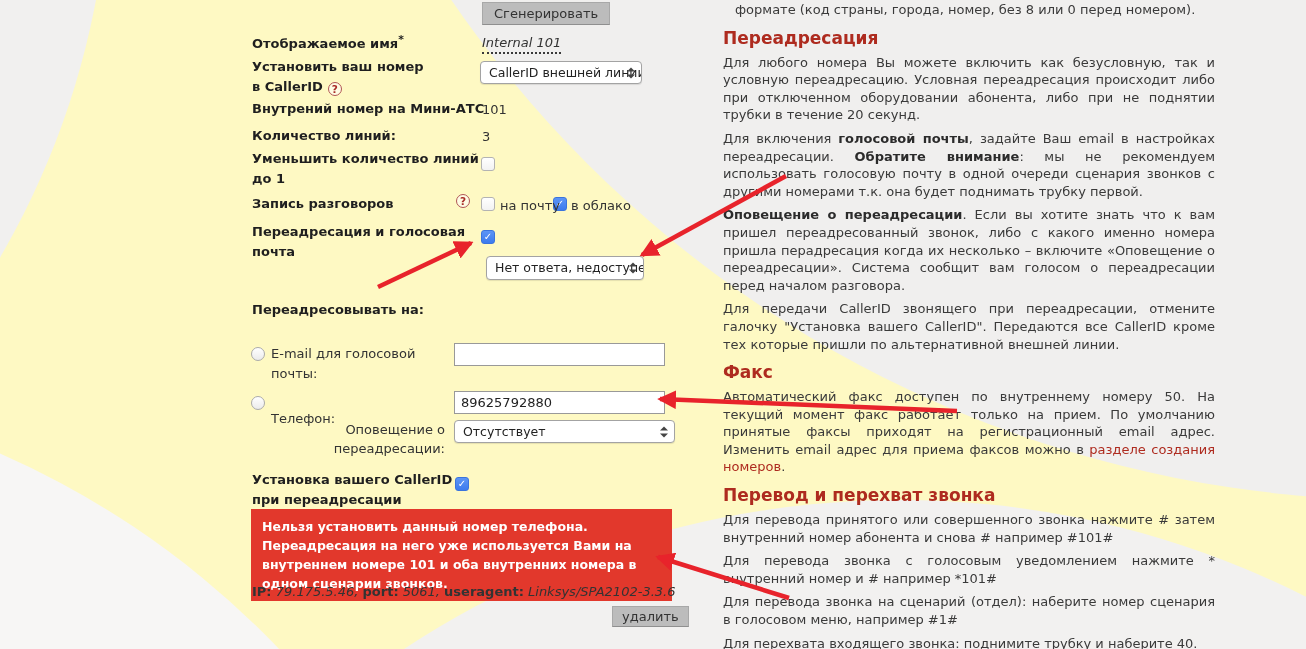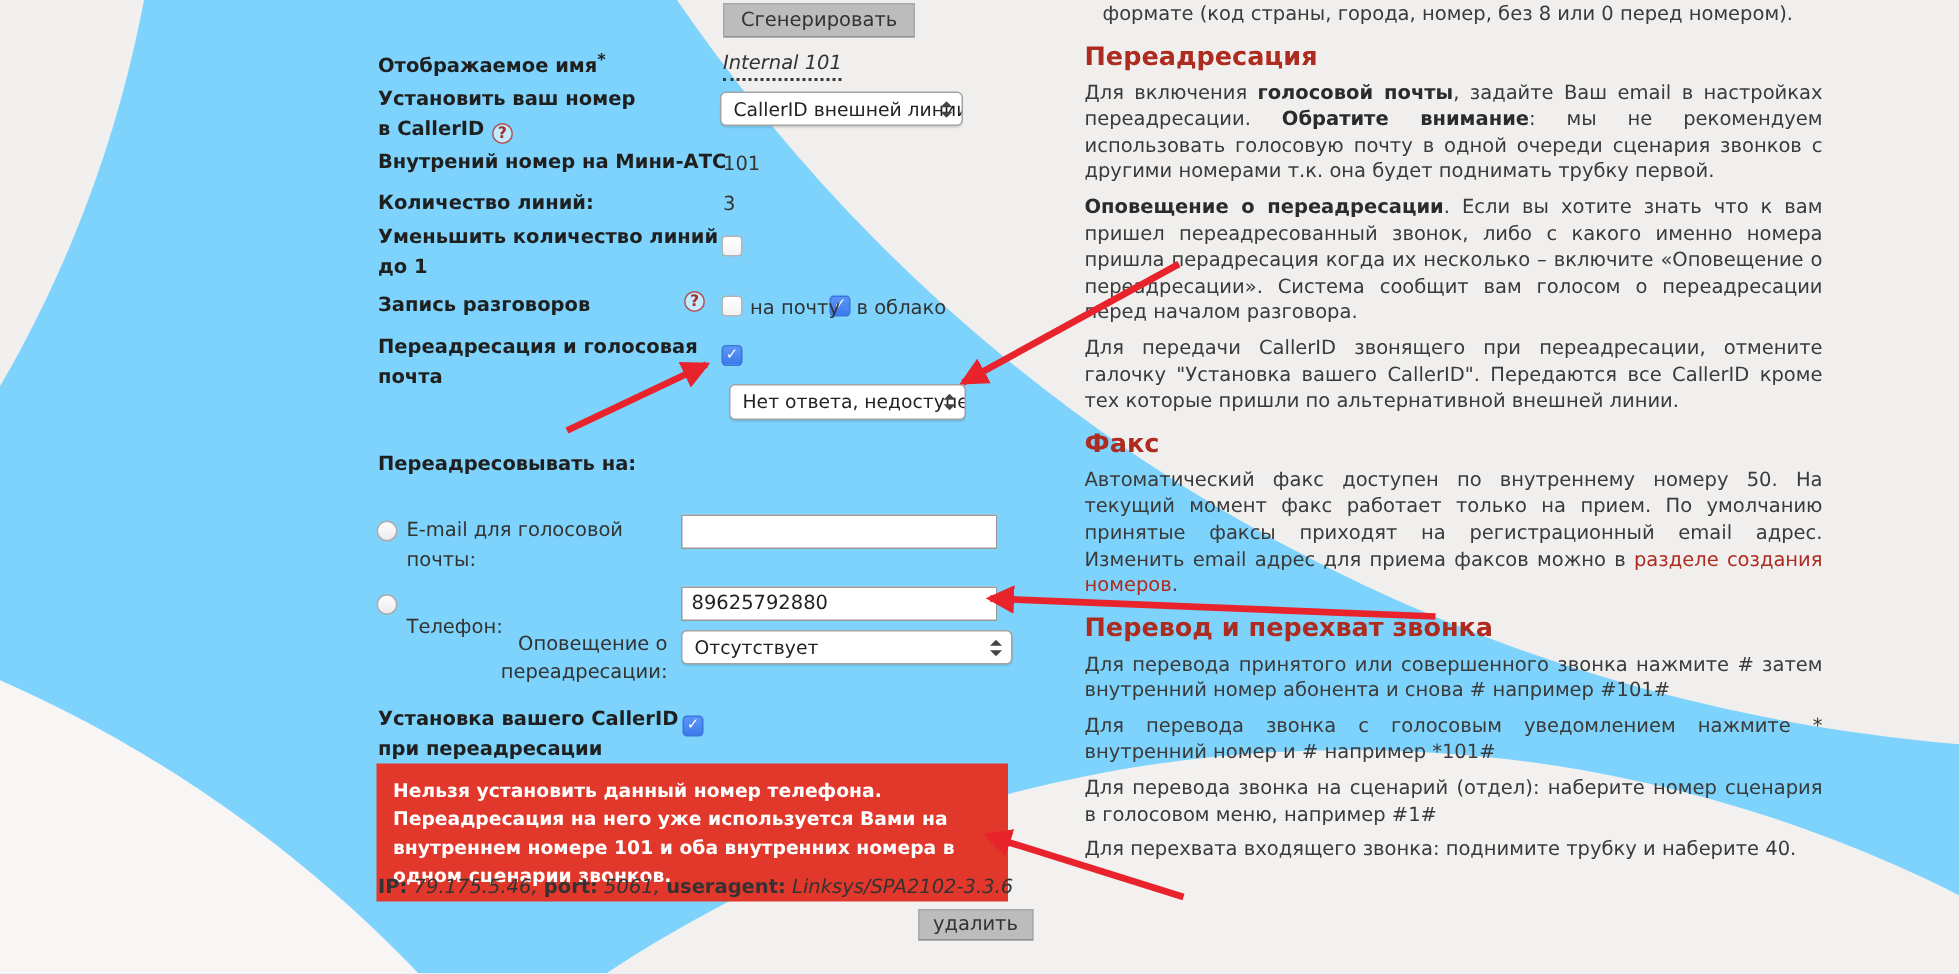--- a/index.html
+++ b/index.html
@@ -1,17 +1,17 @@
 <!DOCTYPE html>
 <html><head>
 <meta charset="utf-8">
 <style>
   html,body{margin:0;padding:0;}
   #app{position:relative;width:1306px;height:649px;overflow:hidden;
-       background:#7dd3fc;font-family:"DejaVu Sans",sans-serif;color:#222;}
+       background:#fef9c3;font-family:"DejaVu Sans",sans-serif;color:#222;}
   .swirl{position:absolute;border-radius:50%;z-index:0;}
   .sw-a{width:1620px;height:1620px;left:-1510px;top:-960px;background:#f1f0ef;}
   .sw-b{width:1740px;height:1740px;left:-1220px;top:380px;background:#f7f6f5;}
   .sw-c{width:2300px;height:2300px;left:250px;top:-1800px;background:#f0efee;}
   .sw-d{width:1800px;height:1800px;left:0px;top:500px;background:#f2f1f0;}
 
   .abs{position:absolute;z-index:2;}
   .lbl{font-weight:bold;font-size:13px;color:#1f1f1f;white-space:nowrap;}
   .val{font-size:13px;color:#333;white-space:nowrap;}
   .italic{font-style:italic;}
@@ -155,20 +155,21 @@
     <b>IP:</b><span class="italic"> 79.175.5.46, </span>
     <b>port:</b><span class="italic"> 5061, </span>
     <b>useragent:</b><span class="italic"> Linksys/SPA2102-3.3.6</span>
   </div>
 
   <button class="btn abs" style="left:612px;top:606px;padding:2px 9px;">удалить</button>
 
   <div id="docs">
       <p class="doc-p"><span>формате (код страны, города, номер, без 8 или 0 перед номером).</span></p>
       <div class="doc-h"><span>Переадресация</span></div>
+      <p class="doc-p"><span>Для любого номера Вы можете включить как безусловную, так и условную переадресацию. Условная переадресация происходит либо при отключенном оборудовании абонента, либо при не поднятии трубки в течение 20 секунд.</span></p>
       <p class="doc-p"><span>Для включения </span><span class="b">голосовой почты</span><span>, задайте Ваш email в настройках переадресации. </span><span class="b">Обратите внимание</span><span>: мы не рекомендуем использовать голосовую почту в одной очереди сценария звонков с другими номерами т.к. она будет поднимать трубку первой.</span></p>
       <p class="doc-p"><span class="b">Оповещение о переадресации</span><span>. Если вы хотите знать что к вам пришел переадресованный звонок, либо с какого именно номера пришла перадресация когда их несколько – включите «Оповещение о переадресации». Система сообщит вам голосом о переадресации перед началом разговора.</span></p>
       <p class="doc-p"><span>Для передачи CallerID звонящего при переадресации, отмените галочку "Установка вашего CallerID". Передаются все CallerID кроме тех которые пришли по альтернативной внешней линии.</span></p>
       <div class="doc-h"><span>Факс</span></div>
       <p class="doc-p"><span>Автоматический факс доступен по внутреннему номеру 50. На текущий момент факс работает только на прием. По умолчанию принятые факсы приходят на регистрационный email адрес. Изменить email адрес для приема факсов можно в </span><span class="doc-link">разделе создания номеров</span><span>.</span></p>
       <div class="doc-h"><span>Перевод и перехват звонка</span></div>
       <p class="doc-p"><span>Для перевода принятого или совершенного звонка нажмите # затем внутренний номер абонента и снова # например #101#</span></p>
       <p class="doc-p"><span>Для перевода звонка с голосовым уведомлением нажмите * внутренний номер и # например *101#</span></p>
       <p class="doc-p"><span>Для перевода звонка на сценарий (отдел): наберите номер сценария в голосовом меню, например #1#</span></p>
       <p class="doc-p"><span>Для перехвата входящего звонка: поднимите трубку и наберите 40.</span></p>

